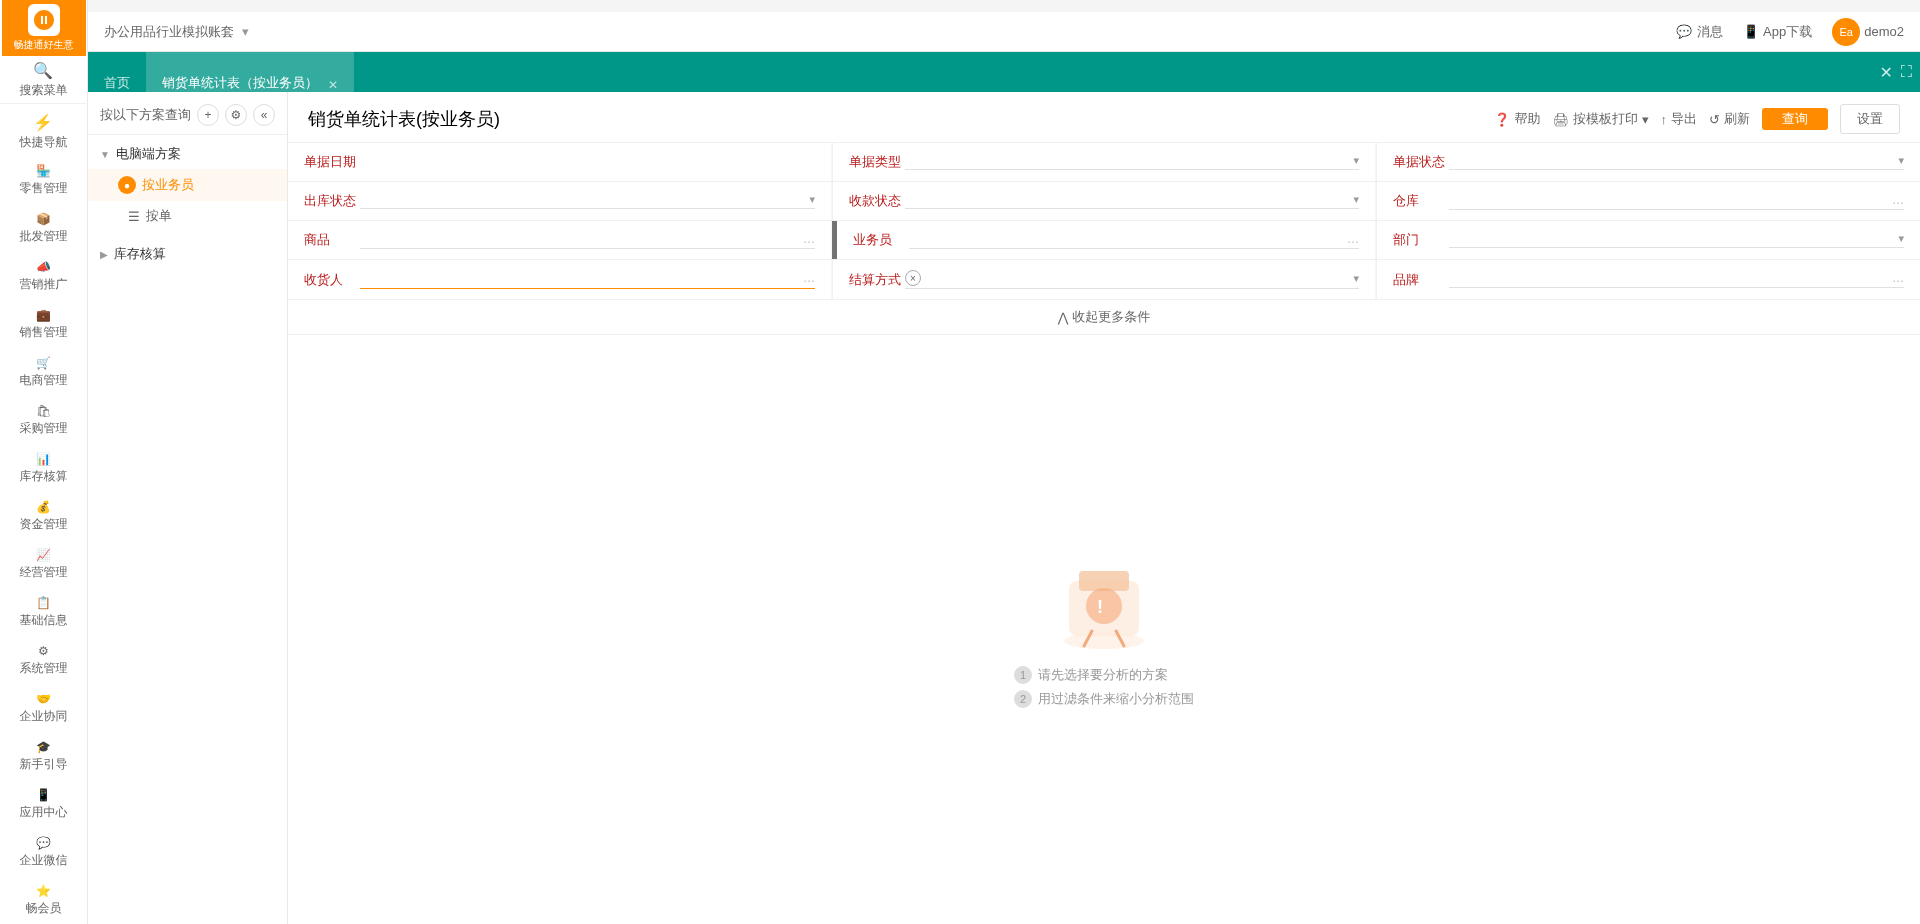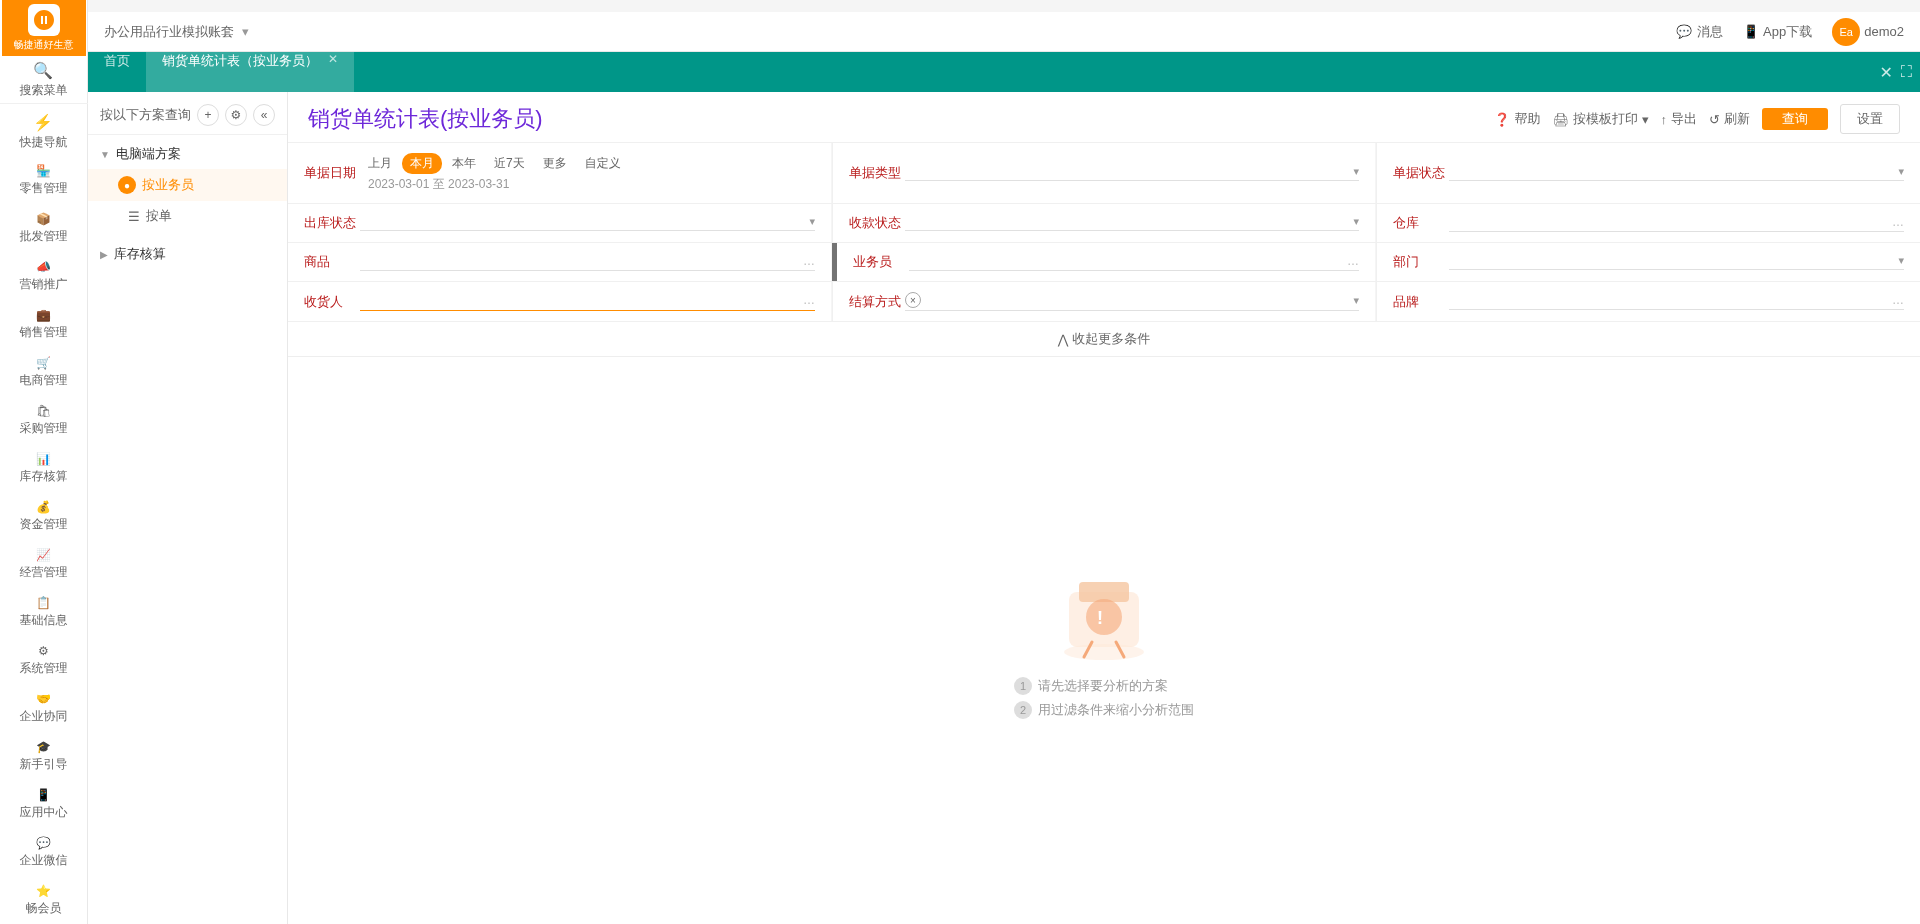--- a/index.html
+++ b/index.html
@@ -20,21 +20,21 @@
 
     
     .top-header { height: 40px; background: #fff; border-bottom: 1px solid #e8e8e8; display: flex; align-items: center; justify-content: space-between; padding: 0 16px; flex-shrink: 0; }
     .top-header-left { display: flex; align-items: center; gap: 8px; color: #666; font-size: 13px; }
     .top-header-right { display: flex; align-items: center; gap: 20px; color: #666; font-size: 13px; }
     .top-header-right-item { display: flex; align-items: center; gap: 4px; cursor: pointer; }
     .avatar { width: 28px; height: 28px; border-radius: 50%; background: #ff8c00; display: flex; align-items: center; justify-content: center; color: #fff; font-size: 11px; overflow: hidden; }
 
     
     .tab-bar { height: 40px; background: #009688; display: flex; align-items: center; padding: 0 0; flex-shrink: 0; }
-    .tab-item { height: 40px; display: flex; align-items: flex-start; padding: 0 16px; cursor: pointer; color: rgba(255,255,255,0.8); font-size: 13px; gap: 6px; }
+    .tab-item { height: 40px; display: flex; align-items: flex-end; padding: 0 16px; cursor: pointer; color: rgba(255,255,255,0.8); font-size: 13px; gap: 6px; }
     .tab-item.active { background: rgba(255,255,255,0.2); color: #fff; }
     .tab-item .tab-close { color: rgba(255,255,255,0.7); cursor: pointer; font-size: 12px; margin-left: 4px; }
     .tab-bar-right { margin-left: auto; display: flex; align-items: center; gap: 8px; padding-right: 8px; }
     .tab-bar-btn { color: rgba(255,255,255,0.8); cursor: pointer; font-size: 16px; }
 
     
     .page-content { flex: 1; display: flex; overflow: hidden; background: #f5f5f5; }
 
     
     .left-panel { width: 200px; background: #fff; border-right: 1px solid #e8e8e8; flex-shrink: 0; overflow-y: auto; }
@@ -47,21 +47,21 @@
     .left-panel-item { padding: 7px 12px 7px 30px; display: flex; align-items: center; gap: 6px; cursor: pointer; color: #666; font-size: 13px; }
     .left-panel-item.active { color: #ff8c00; background: #fff8f0; }
     .left-panel-item .item-icon { width: 18px; height: 18px; border-radius: 50%; background: #ff8c00; display: flex; align-items: center; justify-content: center; color: #fff; font-size: 10px; }
     .left-panel-sub-item { padding: 6px 12px 6px 40px; display: flex; align-items: center; gap: 6px; cursor: pointer; color: #666; font-size: 13px; }
 
     
     .right-panel { flex: 1; display: flex; flex-direction: column; overflow: hidden; padding: 0; }
 
     
     .page-title-bar { background: #fff; padding: 12px 20px 8px; display: flex; align-items: center; justify-content: space-between; border-bottom: 1px solid #f0f0f0; }
-    .page-title { font-size: 22px; color: #6d28d9; font-weight: 500; }
+    .page-title { font-size: 18px; color: #000000; font-weight: 500; }
     .page-title-actions { display: flex; align-items: center; gap: 12px; }
     .action-btn { display: flex; align-items: center; gap: 4px; color: #666; cursor: pointer; font-size: 13px; }
     .export-btn { display: flex; align-items: center; gap: 4px; }
     .query-btn { background: #ff8c00; color: #fff; border: none; padding: 2px 20px; border-radius: 3px; cursor: pointer; font-size: 13px; }
     .settings-btn { background: #fff; color: #666; border: 1px solid #ddd; padding: 5px 16px; border-radius: 3px; cursor: pointer; font-size: 13px; }
     .more-icon { color: #bbb; font-size: 12px; cursor: pointer; }
     .chevron-down { color: #999; font-size: 11px; }
     .date-shortcuts { display: flex; align-items: center; gap: 2px; }
     .date-shortcut { padding: 2px 8px; border-radius: 10px; border: none; background: transparent; cursor: pointer; font-size: 12px; color: #666; }
     .date-shortcut.active { background: #ff8c00; color: #fff; }
@@ -280,31 +280,20 @@
           <button class="settings-btn">设置</button>
         </div>
       </div>
 
       <div class="filter-container">
 
         <div style="display:grid;grid-template-columns:1fr 1fr 1fr;border-bottom:1px solid #f0f0f0;">
 
           <div class="fld">
             <span class="fld-label">单据日期</span>
-            <div style="flex:1;display:flex;flex-direction:column;gap:2px;">
-              <div class="date-shortcuts">
-                <button class="date-shortcut">上月</button>
-                <button class="date-shortcut active">本月</button>
-                <button class="date-shortcut">本年</button>
-                <button class="date-shortcut">近7天</button>
-                <button class="date-shortcut">更多</button>
-                <button class="date-shortcut">自定义</button>
-              </div>
-              <span class="date-value">2023-03-01 至 2023-03-31</span>
-            </div>
           </div>
 
           <div class="fld" style="border-left:1px solid #f0f0f0;">
             <span class="fld-label">单据类型</span>
             <div class="fld-control">
               <div class="fld-border-bottom">
                 <span class="fld-placeholder"></span>
                 <span class="chevron-down">▾</span>
               </div>
             </div>

